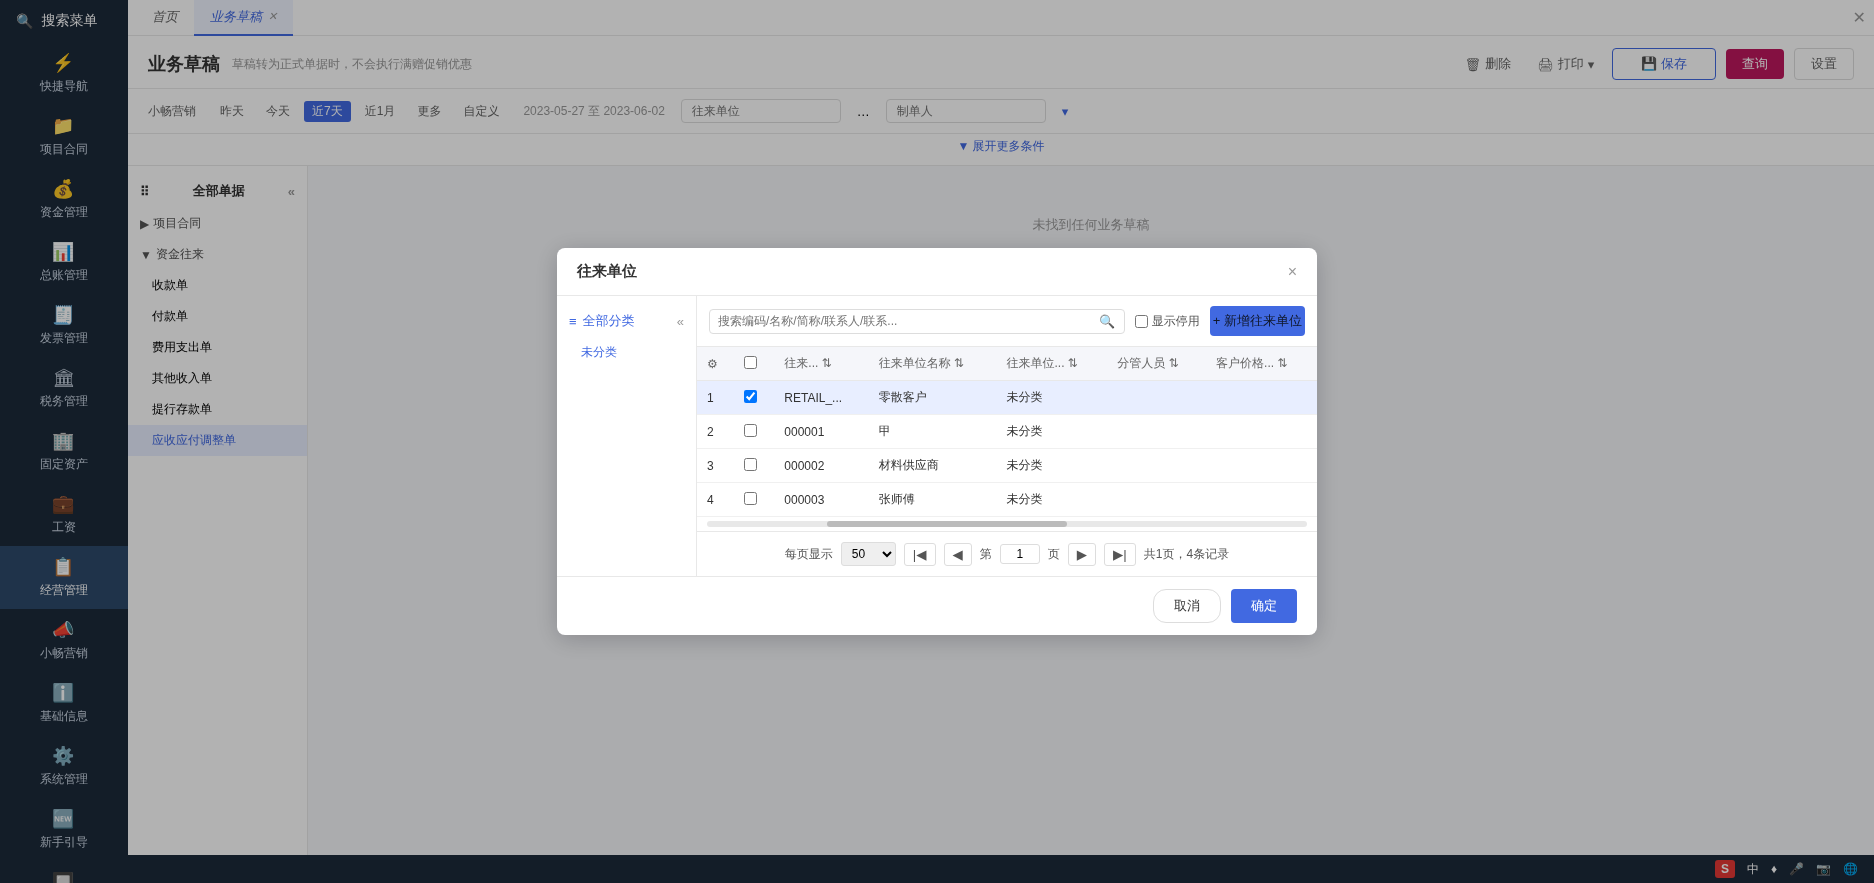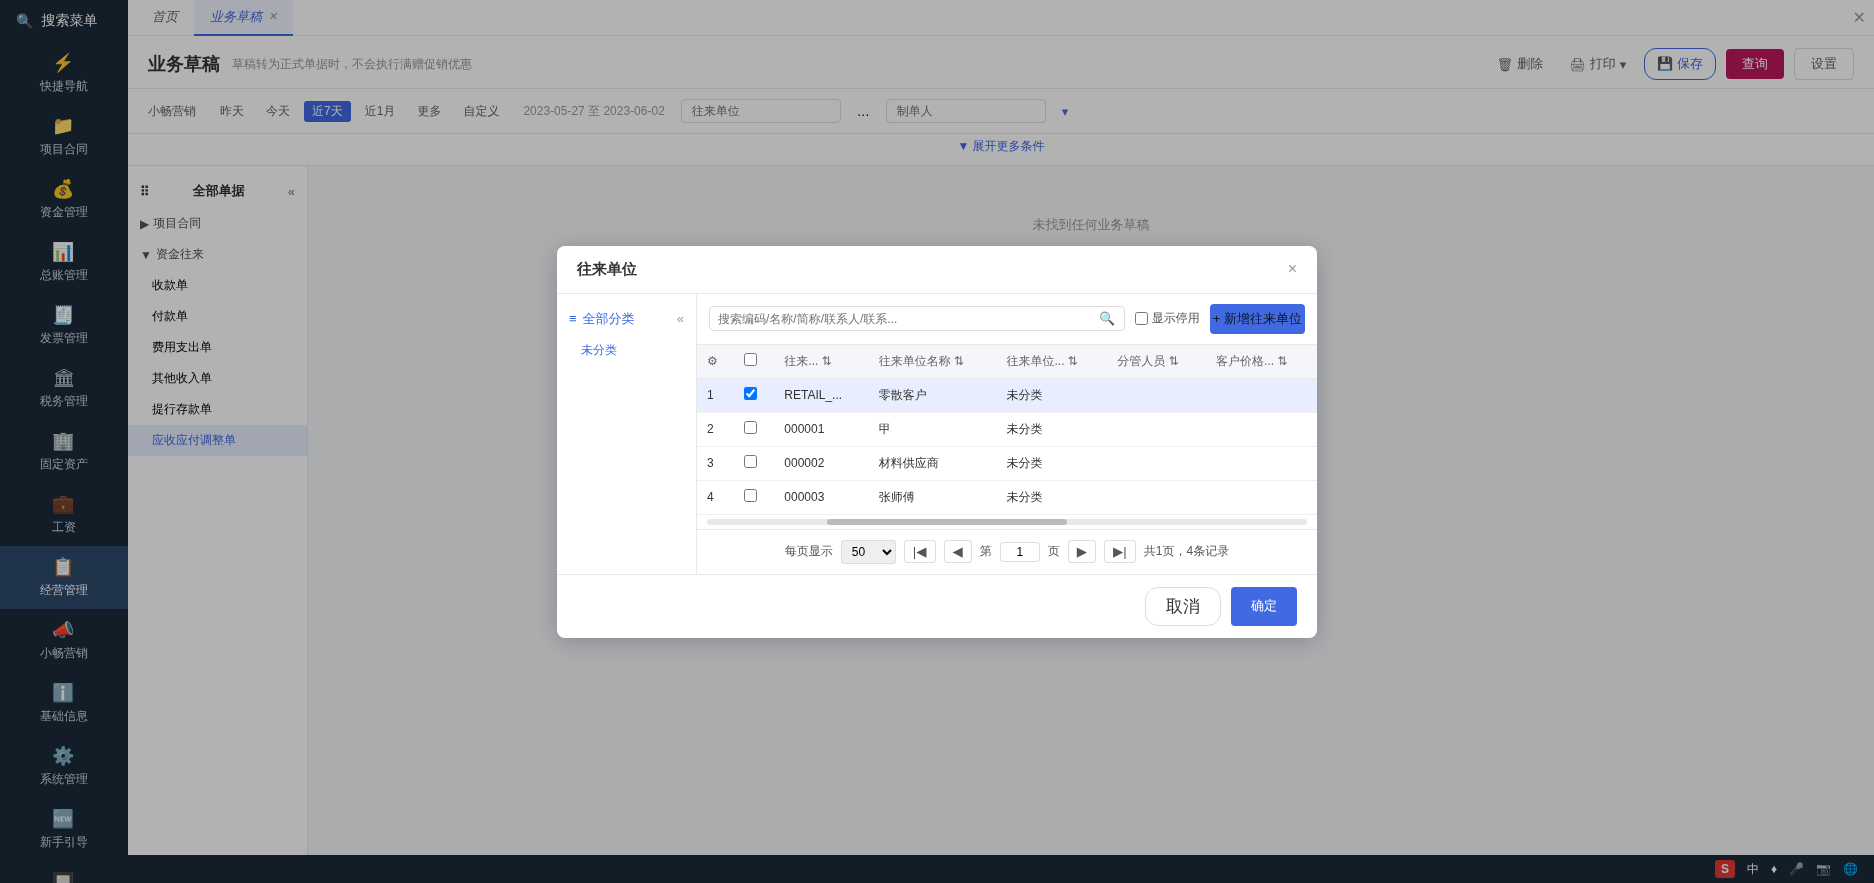--- a/index.html
+++ b/index.html
@@ -80,21 +80,21 @@
       border-bottom: 1px solid #e8e8e8;
       display: flex;
       align-items: center;
       gap: 12px;
     }
     .page-title { font-size: 18px; font-weight: bold; color: #333; }
     .page-subtitle { font-size: 12px; color: #999; }
     .header-actions { margin-left: auto; display: flex; gap: 10px; align-items: center; }
     .btn-icon { display: flex; align-items: center; gap: 4px; cursor: pointer; color: #666; font-size: 13px; padding: 4px 8px; }
     .btn-primary { background: #be185d; color: #fff; border: none; border-radius: 4px; padding: 6px 16px; cursor: pointer; font-size: 13px; }
-    .btn-save { background: #fff; border: 1px solid #4169e1; color: #4169e1; border-radius: 12px; padding: 6px 12px; cursor: pointer; font-size: 13px; }
+    .btn-save { background: #fff; border: 1px solid #4169e1; color: #4169e1; border-radius: 4px; padding: 6px 28px; cursor: pointer; font-size: 13px; }
 
     
     .filter-bar {
       background: #fff;
       padding: 10px 20px;
       display: flex;
       align-items: center;
       gap: 16px;
       border-bottom: 1px solid #e8e8e8;
     }
@@ -312,21 +312,21 @@
       padding: 12px 20px;
       border-top: 1px solid #e8e8e8;
     }
     .btn-cancel {
       border: 1px solid #ddd;
       background: #fff;
       color: #333;
       border-radius: 13px;
       padding: 7px 20px;
       cursor: pointer;
-      font-size: 17px;
+      font-size: 13px;
     }
     .btn-confirm {
       background: #4169e1;
       color: #fff;
       border: none;
       border-radius: 4px;
       padding: 7px 20px;
       cursor: pointer;
       font-size: 13px;
     }

